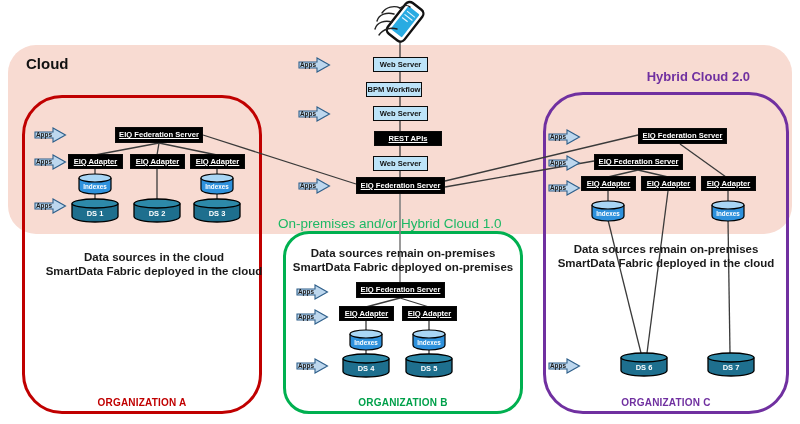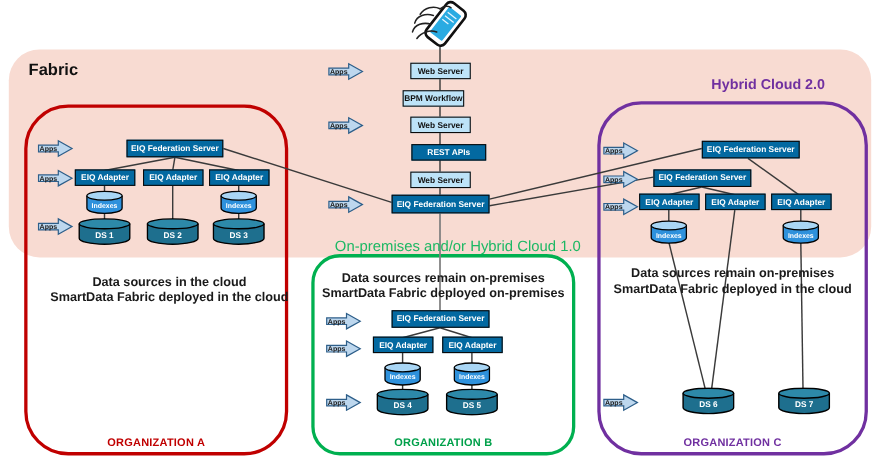--- a/index.html
+++ b/index.html
@@ -6,31 +6,31 @@
   #canvas{position:relative;width:800px;height:424px;background:#fff;overflow:hidden;
           font-family:"Liberation Sans",sans-serif;}
   .band{position:absolute;left:8px;top:45px;width:784px;height:189px;background:#F8DBD2;border-radius:28px;}
   .orgrect{position:absolute;box-sizing:border-box;background:transparent;}
   .org-a{left:22px;top:95px;width:240px;height:319px;border:3.5px solid #C00000;border-radius:40px;}
   .org-b{left:283px;top:231px;width:240px;height:183px;border:3.5px solid #00B050;border-radius:26px;}
   .org-c{left:543px;top:92px;width:246px;height:322px;border:3.5px solid #7030A0;border-radius:40px;}
   #wires{position:absolute;left:0;top:0;}
   .node{position:absolute;box-sizing:border-box;border:1.4px solid #0a0a0a;display:flex;
         align-items:center;justify-content:center;font-weight:bold;font-size:7.6px;text-align:left;line-height:1;}
-  .dark{background:#0369a1;color:#fff;}
+  .dark{background:#000000;color:#fff;text-decoration:underline;}
   .light{background:#BDE3F8;color:#111;}
   .cyl{position:absolute;}
   .cyl text{fill:#fff;font-weight:bold;text-anchor:middle;font-family:"Liberation Sans",sans-serif;}
   .cyl.ds text{font-size:7.5px;}
   .cyl.idx text{font-size:6.3px;}
   .apps{position:absolute;}
   .apps text{font-size:6.4px;font-weight:bold;fill:#1a1a1a;text-anchor:middle;font-family:"Liberation Sans",sans-serif;}
   .cloud-label{position:absolute;left:26px;top:55px;font-size:15px;font-weight:bold;color:#111;}
   .hybrid2{position:absolute;left:560px;top:69px;width:190px;text-align:right;font-size:13px;font-weight:600;color:#7030A0;}
-  .onprem{position:absolute;left:278px;top:216px;width:250px;text-align:right;font-size:13.5px;color:#1DB864;}
+  .onprem{position:absolute;left:278px;top:216px;width:250px;text-align:left;font-size:13.5px;color:#1DB864;}
   .desc{position:absolute;text-align:center;font-weight:bold;font-size:11.5px;color:#1a1a1a;line-height:13.5px;}
   .orgname{position:absolute;text-align:center;font-size:10px;font-weight:bold;letter-spacing:.2px;}
 </style>
 </head>
 <body>
 
 <div id="canvas">
 
   <div class="band"></div>
 
@@ -251,17 +251,17 @@
       <polygon points="1,6 19,6 19,2 31.5,9 19,16 19,12 1,12" fill="#BDD7EE" stroke="#2E5F8A" stroke-width="1.1"></polygon>
       <text x="10" y="11.3">Apps</text>
     </svg>
 
   <div class="desc" style="left:546px;top:243px;width:240px">
     <div>Data sources remain on-premises</div>
     <div>SmartData Fabric deployed in the cloud</div>
   </div>
   <div class="orgname" style="left:543px;top:397px;width:246px;color:#7030A0">ORGANIZATION C</div>
 
-  <div class="cloud-label">Fabric</div>
+  <div class="cloud-label">Cloud</div>
   <div class="hybrid2">Hybrid Cloud 2.0</div>
   <div class="onprem">On-premises and/or Hybrid Cloud 1.0</div>
 
 </div>
 
 </body></html>

